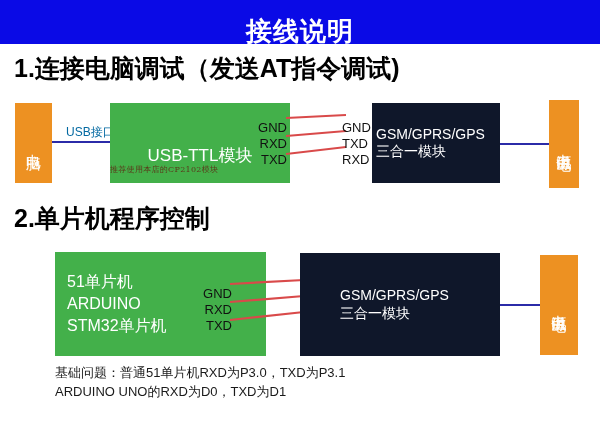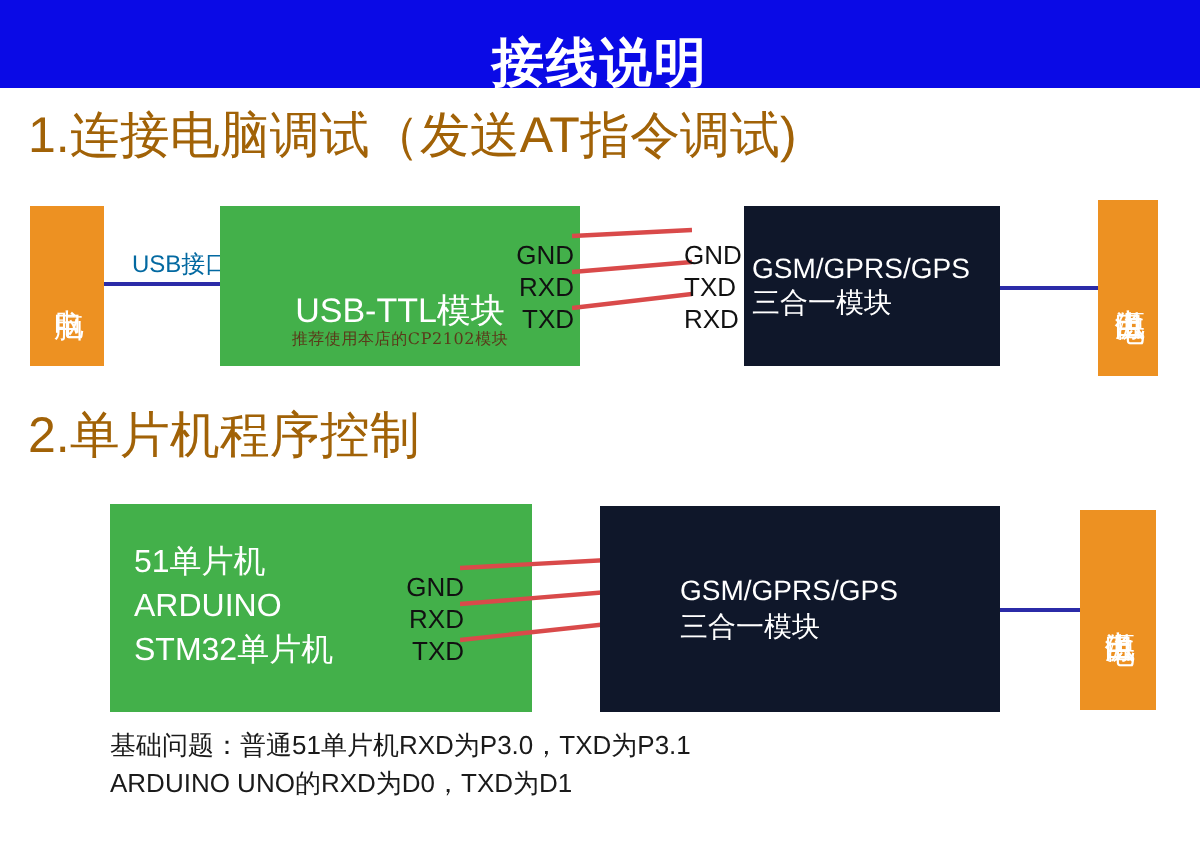--- a/index.html
+++ b/index.html
@@ -29,23 +29,23 @@
     color: #ffffff;
     font-size: 26px;
     font-weight: 700;
     letter-spacing: 1px;
     line-height: 1;
   }
 
   
   .section-heading {
     position: absolute;
-    color: #a16207;
+    color: #000000;
     font-size: 25px;
-    font-weight: 400;
+    font-weight: 700;
     white-space: nowrap;
     line-height: 1;
   }
   #heading-1 { left: 14px; top: 56px; }
   #heading-2 { left: 14px; top: 206px; }
 
   
   .box {
     position: absolute;
     box-sizing: border-box;
@@ -88,21 +88,21 @@
     flex-direction: column;
   }
   #usbttl-title {
     font-size: 17px;
     color: #ffffff;
     margin-top: 24px;
   }
   #usbttl-note {
     position: absolute;
     left: 0; right: 0; bottom: 8px;
-    text-align: center;
+    text-align: left;
     font-size: 8px;
     color: #5a3a1a;
     font-family: "DejaVu Serif", "Liberation Serif", serif;
     letter-spacing: 0.3px;
   }
   #gsm-box-1 {
     left: 372px; top: 103px; width: 128px; height: 80px;
     flex-direction: column;
     justify-content: center;
     padding-left: 4px;

